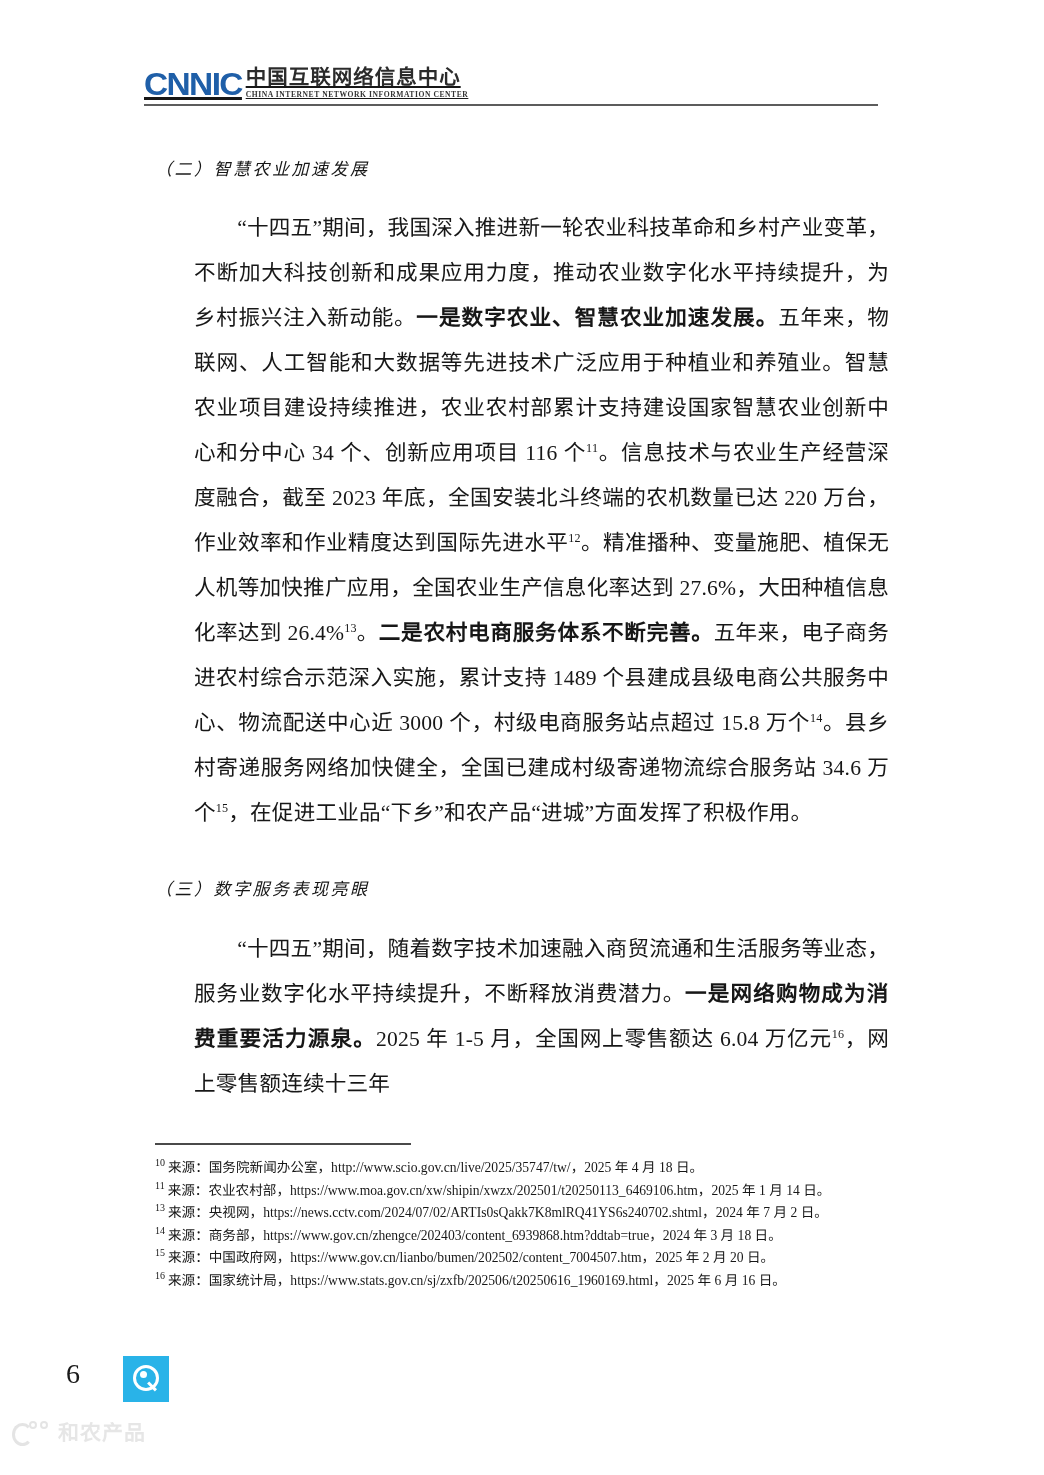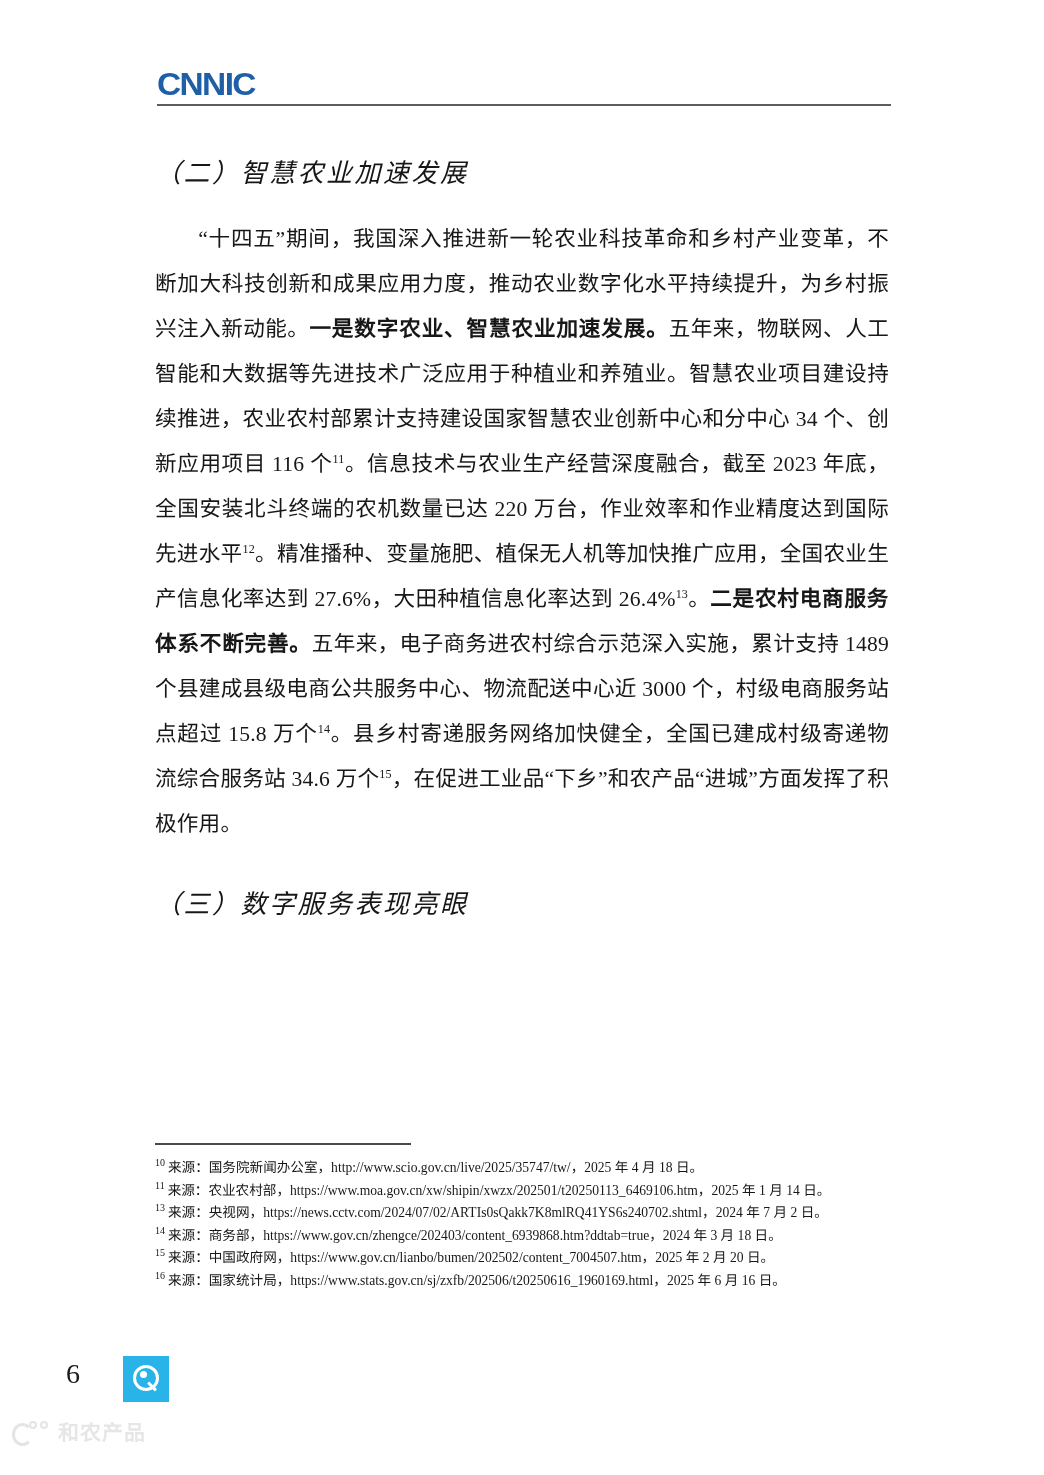--- a/index.html
+++ b/index.html
@@ -17,24 +17,25 @@
     width: 1044px;
     height: 1475px;
     background: #ffffff;
     overflow: hidden;
     box-sizing: border-box;
   }
 
   
   #header {
     position: absolute;
-    left: 157px;
+    left: 144px;
     top: 58px;
     width: 734px;
     height: 52px;
+    text-decoration: underline;
   }
   .logo-row {
     display: flex;
     align-items: flex-end;
     gap: 11px;
     height: 42px;
   }
   .cnnic-mark {
     font-family: "Liberation Sans", sans-serif;
     font-weight: 700;
@@ -90,25 +91,26 @@
   p.body {
     margin: 0;
     font-size: 21.6px;
     line-height: 45px;
     text-align: justify;
     text-justify: inter-ideograph;
     letter-spacing: 0.2px;
   }
   p.indent {
     text-indent: 2em;
+    margin-left: 39px;
   }
   h2.section {
     margin: 0;
-    font-family: Liberation Mono, monospace;
-    font-size: 26px;
+    font-family: Liberation Serif, serif;
+    font-size: 17px;
     font-weight: 400;
     font-style: italic;
     letter-spacing: 2.5px;
     line-height: 1.2;
   }
   .spacer-before-h2 { height: 32px; }
   .spacer-after-h2  { height: 26px; }
   .spacer-before-h2b { height: 44px; }
   b.strong { font-weight: 700; letter-spacing: 0.6px; }
   sup.fn {
@@ -257,37 +259,42 @@
   }
 </style>
 </head>
 <body>
 
 <div id="page">
 
   <div id="header">
     <div class="logo-row">
       <span class="cnnic-mark">CNNIC</span>
+      <span class="cn-name-block">
+        <span class="cn-name">中国互联网络信息中心</span>
+        <span class="en-name">CHINA INTERNET NETWORK INFORMATION CENTER</span>
+      </span>
     </div>
     <div id="header-rule"></div>
   </div>
 
   <div id="content">
 
 
     <div class="spacer-before-h2"></div>
     <h2 class="section">（二）智慧农业加速发展</h2>
     <div class="spacer-after-h2"></div>
 
     <p class="body indent"><span>“十四五”期间，我国深入推进新一轮农业科技革命和乡村产业变革，不断加大科技创新和成果应用力度，推动农业数字化水平持续提升，为乡村振兴注入新动能。</span><b class="strong">一是数字农业、智慧农业加速发展。</b><span>五年来，物联网、人工智能和大数据等先进技术广泛应用于种植业和养殖业。智慧农业项目建设持续推进，农业农村部累计支持建设国家智慧农业创新中心和分中心 34 个、创新应用项目 116 个</span><sup class="fn">11</sup><span>。信息技术与农业生产经营深度融合，截至 2023 年底，全国安装北斗终端的农机数量已达 220 万台，作业效率和作业精度达到国际先进水平</span><sup class="fn">12</sup><span>。精准播种、变量施肥、植保无人机等加快推广应用，全国农业生产信息化率达到 27.6%，大田种植信息化率达到 26.4%</span><sup class="fn">13</sup><span>。</span><b class="strong">二是农村电商服务体系不断完善。</b><span>五年来，电子商务进农村综合示范深入实施，累计支持 1489 个县建成县级电商公共服务中心、物流配送中心近 3000 个，村级电商服务站点超过 15.8 万个</span><sup class="fn">14</sup><span>。县乡村寄递服务网络加快健全，全国已建成村级寄递物流综合服务站 34.6 万个</span><sup class="fn">15</sup><span>，在促进工业品“下乡”和农产品“进城”方面发挥了积极作用。</span></p>
 
     <div class="spacer-before-h2b"></div>
     <h2 class="section">（三）数字服务表现亮眼</h2>
     <div class="spacer-after-h2"></div>
 
+    <p class="body indent"><span>“十四五”期间，随着数字技术加速融入商贸流通和生活服务等业态，服务业数字化水平持续提升，不断释放消费潜力。</span><b class="strong">一是网络购物成为消费重要活力源泉。</b><span>2025 年 1-5 月，全国网上零售额达 6.04 万亿元</span><sup class="fn">16</sup><span>，网上零售额连续十三年</span></p>
 
   </div>
 
   <div id="footnote-rule"></div>
   <div id="footnotes">
     <p class="fnote"><span class="num">10</span><span>来源：国务院新闻办公室，http://www.scio.gov.cn/live/2025/35747/tw/，2025 年 4 月 18 日。</span></p>
     <p class="fnote"><span class="num">11</span><span>来源：农业农村部，https://www.moa.gov.cn/xw/shipin/xwzx/202501/t20250113_6469106.htm，2025 年 1 月 14 日。</span></p>
     <p class="fnote"><span class="num">13</span><span>来源：央视网，https://news.cctv.com/2024/07/02/ARTIs0sQakk7K8mlRQ41YS6s240702.shtml，2024 年 7 月 2 日。</span></p>
     <p class="fnote"><span class="num">14</span><span>来源：商务部，https://www.gov.cn/zhengce/202403/content_6939868.htm?ddtab=true，2024 年 3 月 18 日。</span></p>
     <p class="fnote"><span class="num">15</span><span>来源：中国政府网，https://www.gov.cn/lianbo/bumen/202502/content_7004507.htm，2025 年 2 月 20 日。</span></p>

